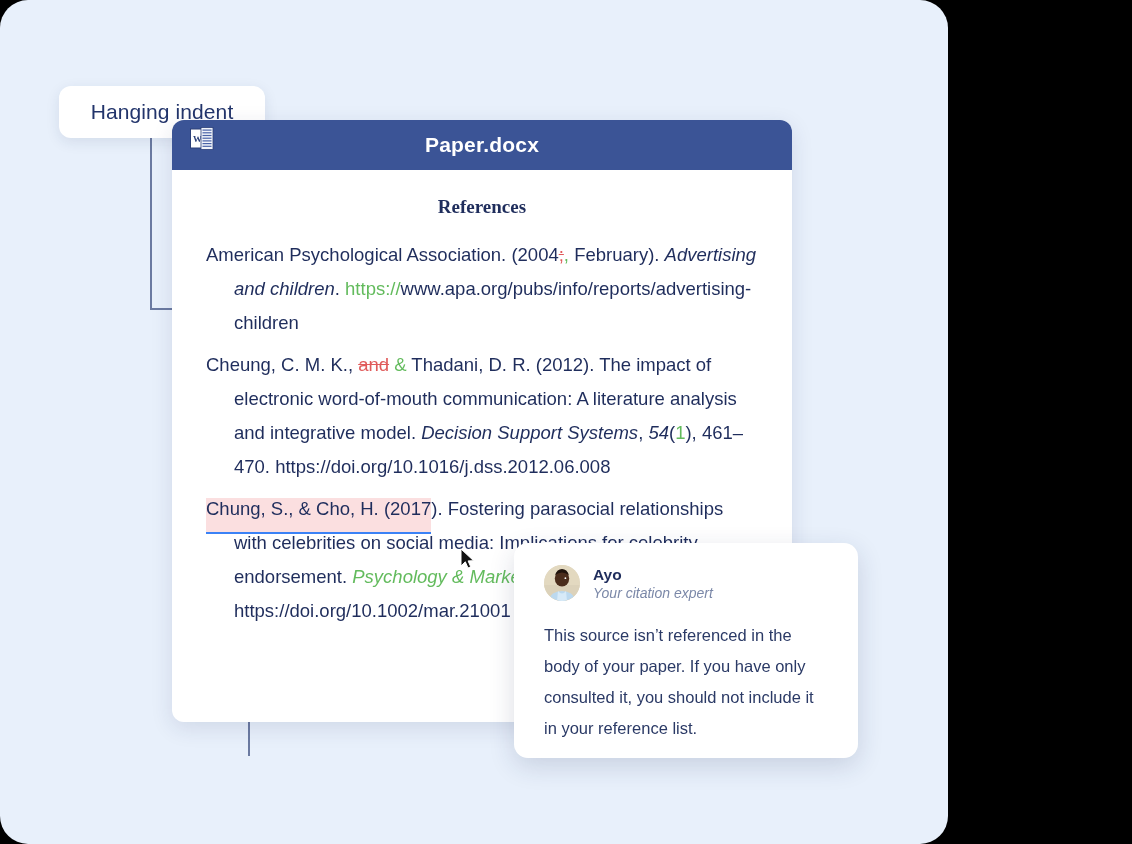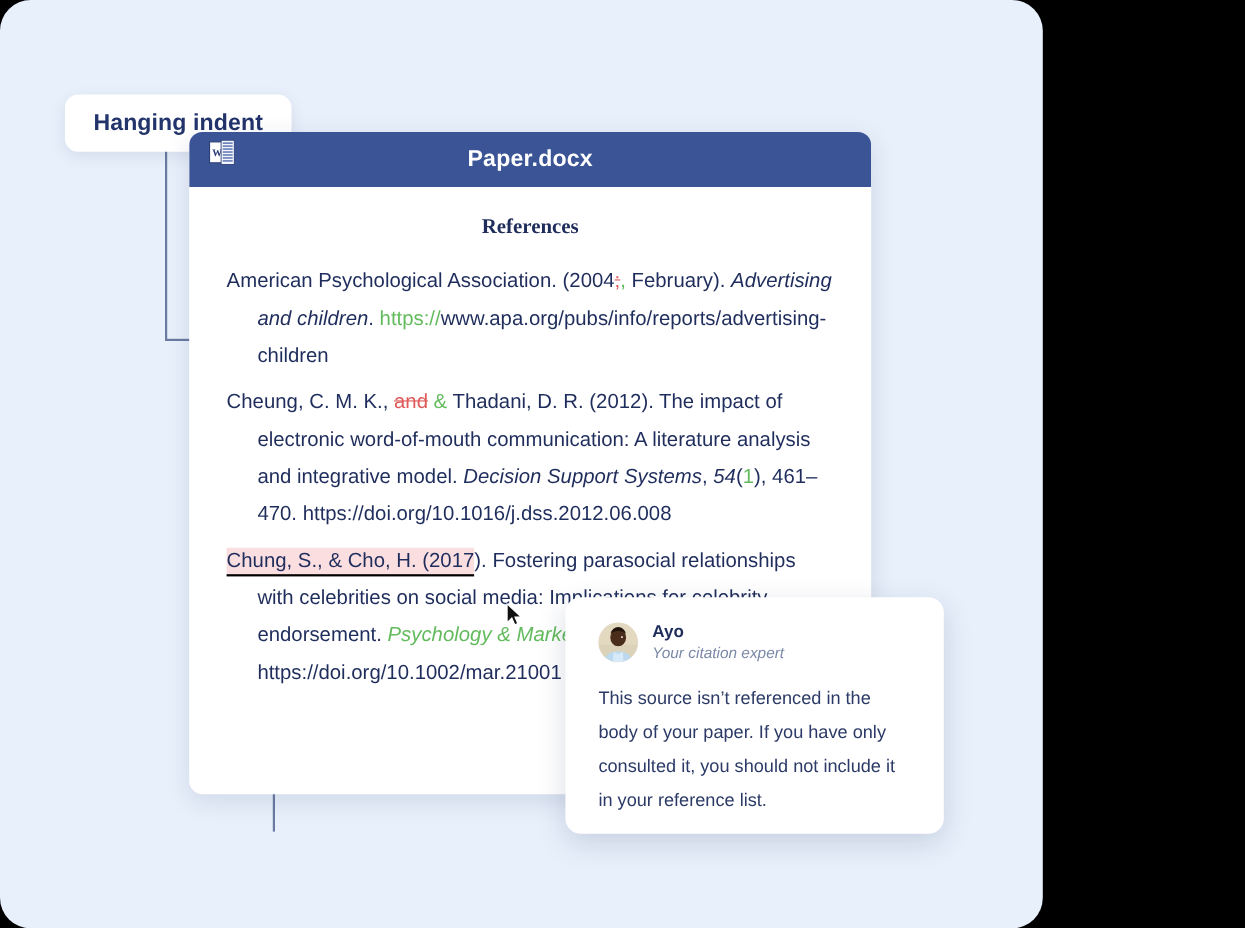--- a/index.html
+++ b/index.html
@@ -49,21 +49,21 @@
   }
 
   
   .pill {
     position: absolute;
     background: #ffffff;
     border-radius: 12px;
     box-shadow: 0 4px 14px rgba(30,45,90,.10);
     display: flex; align-items: center; justify-content: center;
     color: #22346b;
-    font-weight: bold;
+    font-weight: normal;
     font-size: 21px;
     letter-spacing: .1px;
     white-space: nowrap;
   }
   .pill-hanging { left: 59px;  top: 86px;  width: 206px; height: 52px; }
   .pill-alpha   { left: 226px; top: 754px; width: 268px; height: 48px; }
 
   
   .doc {
     position: absolute;
@@ -114,43 +114,43 @@
     position: relative;
   }
   .ref .it  { font-style: italic; }
   .ref .del { color: #e05a5a; text-decoration: line-through; }
   .ref .ins { color: #63bb5d; }
   .ref .grn { color: #63bb5d; }
 
   
   .ref-flagged .hl {
     background: #fbdfe0;
-    border-bottom: 2px solid #000000;
-    padding-bottom: 3px;
+    border-bottom: 2px solid #3b82f6;
+    padding-bottom: 13px;
   }
 
   
   .cursor {
     position: absolute;
     left: 460px; top: 548px;
     width: 16px; height: 22px;
     pointer-events: none;
   }
 
   
   .popover {
     position: absolute;
     left: 514px; top: 543px;
     width: 344px; height: 215px;
     background: #ffffff;
     border-radius: 14px;
     box-shadow: 0 8px 26px rgba(30,45,90,.16);
     padding: 22px 30px 20px 30px;
   }
-  .pop-head { display: flex; align-items: center; gap: 13px; margin-bottom: 17px; }
+  .pop-head { display: flex; align-items: flex-start; gap: 13px; margin-bottom: 17px; }
   .avatar {
     width: 36px; height: 36px;
     border-radius: 50%;
     overflow: hidden;
     flex: 0 0 36px;
     background: #e2d9c2;
     position: relative;
   }
   .pop-name {
     font-size: 15.5px; font-weight: bold; color: #1f2d5c; line-height: 1.25;

